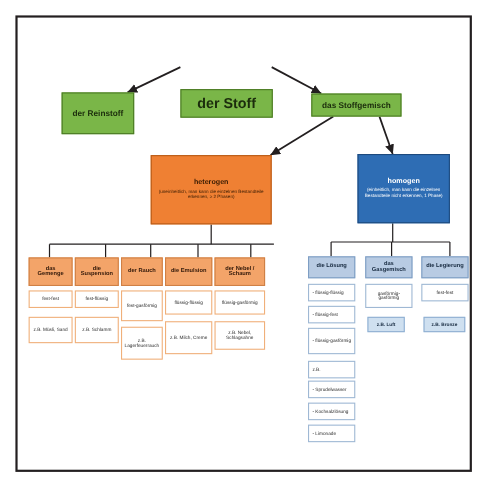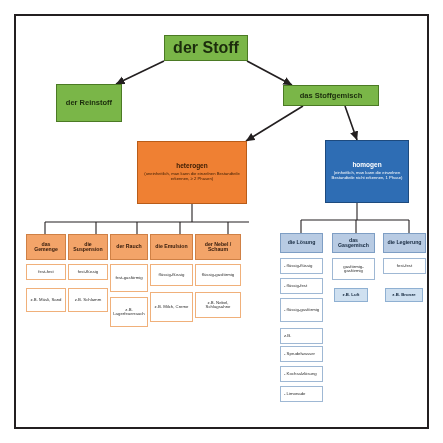--- a/index.html
+++ b/index.html
@@ -25,21 +25,21 @@
     overflow:hidden;
   }
   .green{background:#7ab648;border-color:#4b7a24;color:#1b2c0c;}
   .orange{background:#ef8033;border-color:#b95c18;color:#3a1c04;}
   .blue{background:#2e6db4;border-color:#1d4a7e;color:#ffffff;}
   .orange-head{background:#f3a469;border-color:#cf8045;color:#32190a;}
   .blue-head{background:#b8cbe3;border-color:#7e9ec4;color:#16293f;}
   .leaf{background:#ffffff;border-color:#f0b07a;color:#2b2b2b;}
   .leaf-b{background:#ffffff;border-color:#9fb8d4;color:#2b2b2b;}
   .mini-blue{background:#cfe0f0;border-color:#8fb0d2;color:#16293f;}
-  .title{font-size:16px;font-weight:700;}
+  .title{font-size:13px;font-weight:700;margin-top:46px;}
   .lvl2{font-size:7.5px;font-weight:700;}
   .cat{font-size:6.5px;font-weight:700;}
   .cat .sub{font-size:4.2px;font-weight:400;margin-top:2px;line-height:1.12;}
   .head{font-size:5.2px;font-weight:700;}
   .lf{font-size:4.3px;font-weight:400;}
   .lf.left{text-align:left;align-items:flex-start;padding-left:3px;}
   .mini{font-size:4.3px;font-weight:700;}
 </style>
 </head>
 <body>
@@ -79,21 +79,21 @@
   </svg>
 
   <div class="node green title" style="left:164px;top:35px;width:84px;height:26px;">
     <span>der Stoff</span>
   </div>
 
   <div class="node green lvl2" style="left:56px;top:84px;width:66px;height:38px;">
     <span>der Reinstoff</span>
   </div>
 
-  <div class="node green lvl2" style="left:283px;top:85px;width:96px;height:21px;">
+  <div class="node green lvl2" style="left:283px;top:85px;width:82px;height:21px;">
     <span>das Stoffgemisch</span>
   </div>
 
   <div class="node orange cat" style="left:137px;top:141px;width:110px;height:63px;">
     <span>heterogen</span>
     <span class="sub">(uneinheitlich, man kann die einzelnen Bestandteile erkennen, ≥ 2 Phasen)</span>
   </div>
 
   <div class="node blue cat" style="left:325px;top:140px;width:84px;height:63px;">
     <span>homogen</span>

